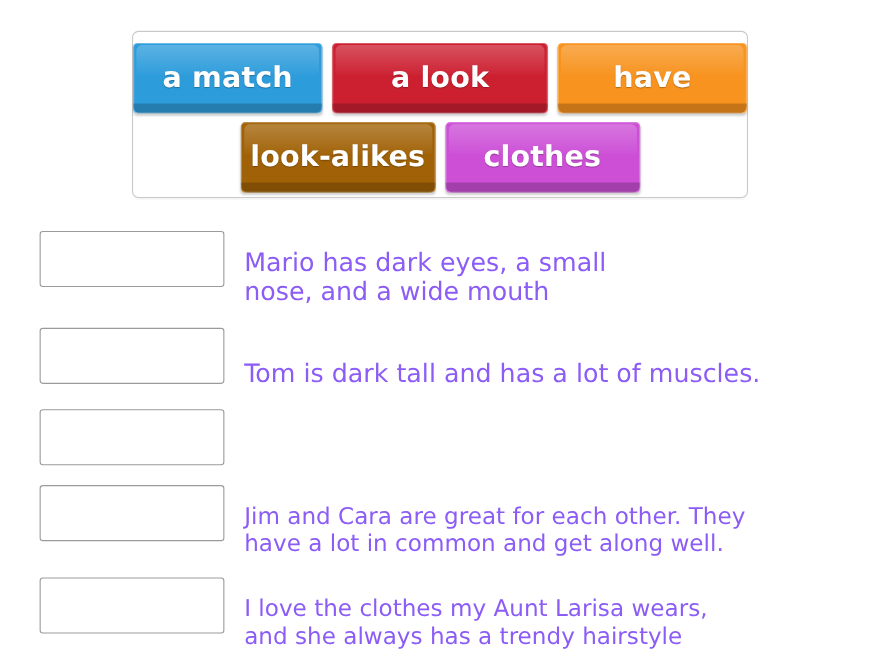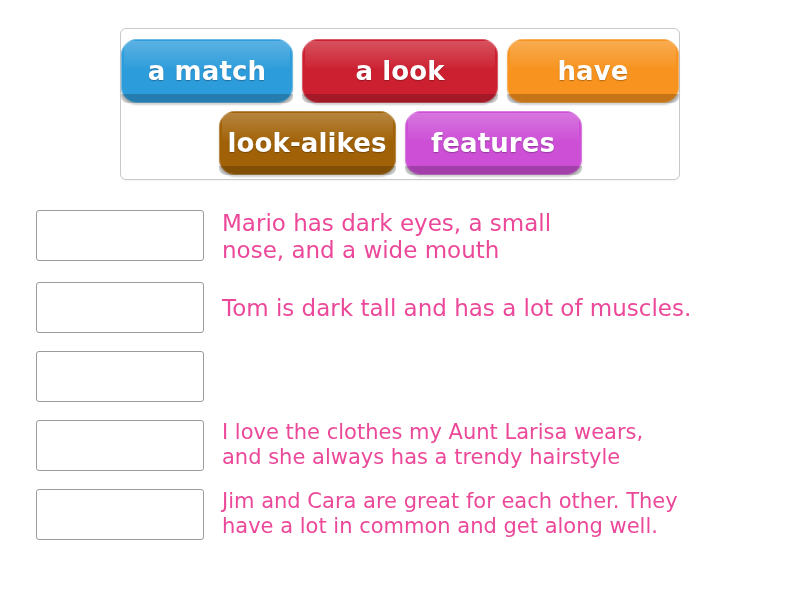--- a/index.html
+++ b/index.html
@@ -38,21 +38,21 @@
     justify-content: center;
     align-items: flex-start;
     gap: 9px;
   }
   .tray-row.row1 { padding-top: 10px; }
   .tray-row.row2 { padding-top: 8px; }
 
   .tile {
     position: relative;
     height: 64px;
-    border-radius: 16px;
+    border-radius: 4px;
     display: flex;
     align-items: center;
     justify-content: center;
     color: #ffffff;
     font-weight: bold;
     font-size: 26px;
     letter-spacing: 0.1px;
     text-shadow: 0 1px 1px rgba(0,0,0,0.28);
     cursor: move;
     user-select: none;
@@ -104,25 +104,26 @@
     flex: 0 0 auto;
     width: 168px;
     height: 51px;
     border: 1px solid #9b9b9b;
     border-radius: 3px;
     background: #ffffff;
   }
   .qtext {
     flex: 1 1 auto;
     margin-left: 18px;
-    color: #ec4899;
+    color: #8b5cf6;
     font-size: 23px;
     line-height: 27px;
     white-space: pre-line;
     padding-top: 0px;
+    margin-top: 16px;
   }
   .qrow.tight .qtext { font-size: 21px; line-height: 25px; }
   .qrow.single .qtext { padding-top: 13px; }
 </style>
 </head>
 <body>
 
 <div id="stage">
 
   <div class="tile-tray">
@@ -137,21 +138,21 @@
       <div class="tile t-orange">
         <span class="tile-label">have</span>
       </div>
     </div>
 
     <div class="tray-row row2">
       <div class="tile t-green">
         <span class="tile-label">look-alikes</span>
       </div>
       <div class="tile t-purple">
-        <span class="tile-label">features</span>
+        <span class="tile-label">clothes</span>
       </div>
     </div>
 
   </div>
 
   <div class="rows">
 
     <div class="qrow">
       <div class="dropzone"></div>
       <div class="qtext">Mario has dark eyes, a small
@@ -162,25 +163,25 @@
       <div class="dropzone"></div>
       <div class="qtext">Tom is dark tall and has a lot of muscles.</div>
     </div>
 
     <div class="qrow">
       <div class="dropzone"></div>
     </div>
 
     <div class="qrow tight">
       <div class="dropzone"></div>
-      <div class="qtext">I love the clothes my Aunt Larisa wears,
-and she always has a trendy hairstyle</div>
+      <div class="qtext">Jim and Cara are great for each other. They
+have a lot in common and get along well.</div>
     </div>
 
     <div class="qrow tight">
       <div class="dropzone"></div>
-      <div class="qtext">Jim and Cara are great for each other. They
-have a lot in common and get along well.</div>
+      <div class="qtext">I love the clothes my Aunt Larisa wears,
+and she always has a trendy hairstyle</div>
     </div>
 
   </div>
 
 </div>
 
 </body></html>

